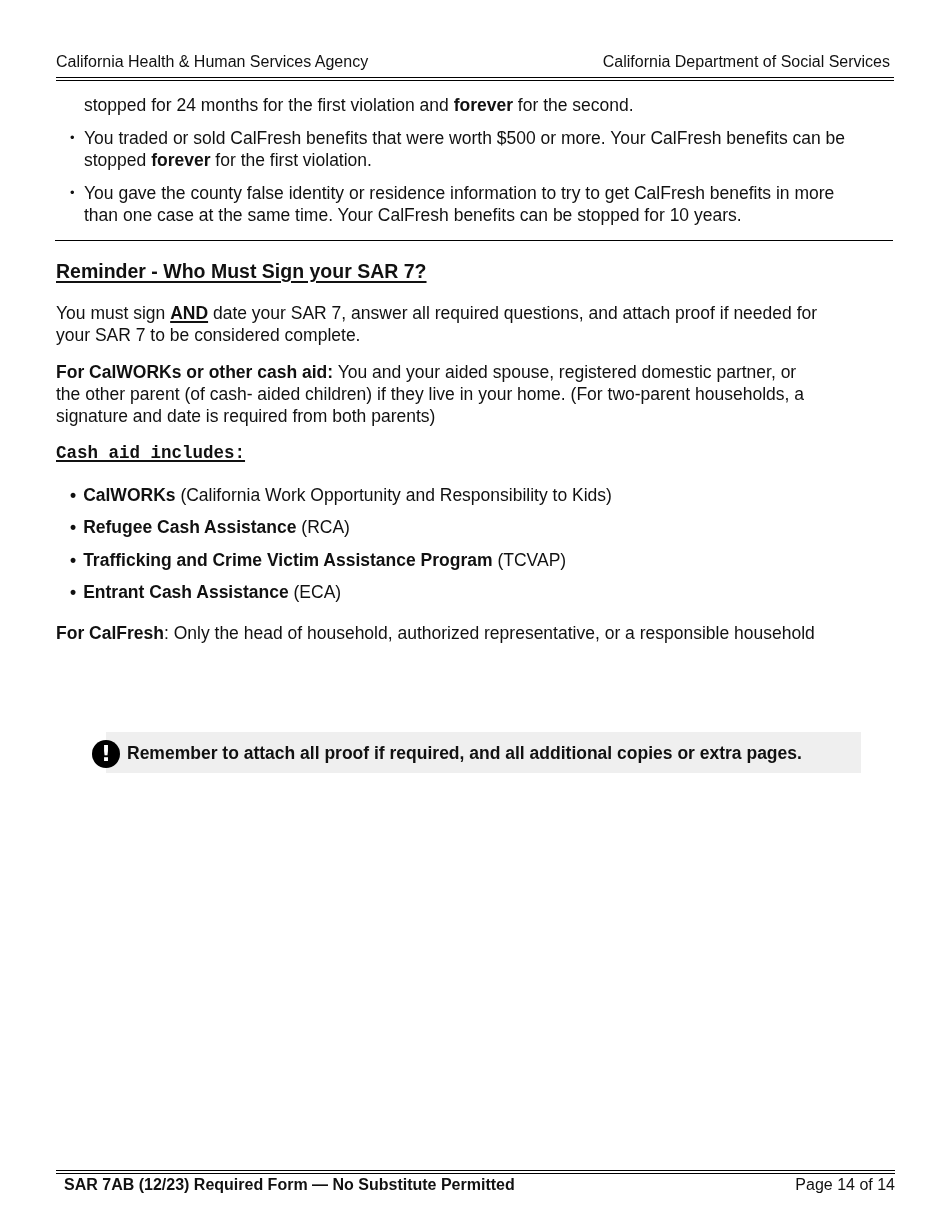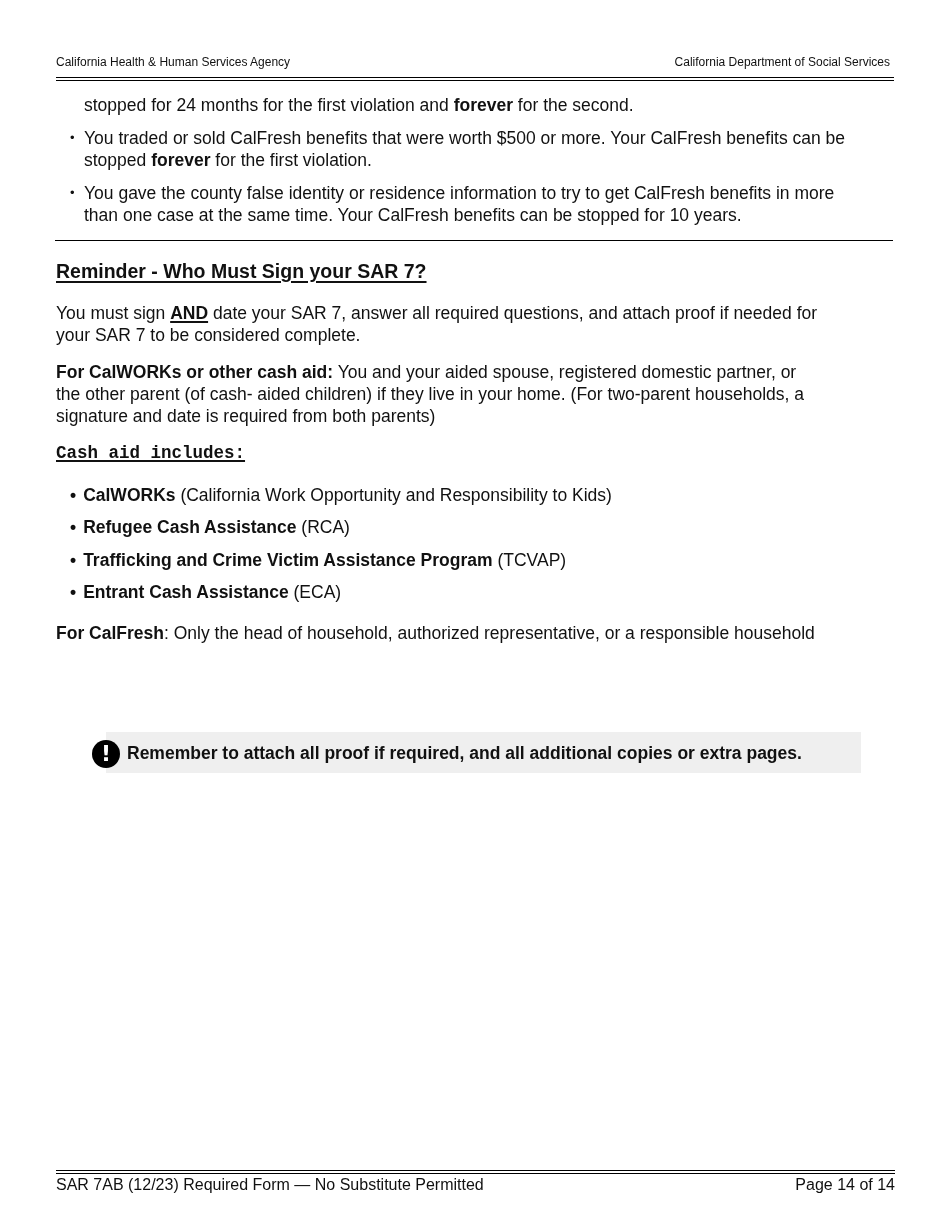--- a/index.html
+++ b/index.html
@@ -1,21 +1,21 @@
 <!DOCTYPE html>
 <html><head>
   <meta charset="utf-8">
   <style>
     html, body { margin: 0; padding: 0; background: #ffffff; }
     body {
       width: 950px; height: 1230px; position: relative; overflow: hidden;
       font-family: "Liberation Sans", sans-serif; color: #111111;
     }
     .abs { position: absolute; }
-    .hdr { top: 53px; font-size: 12px; line-height: 18px; white-space: nowrap; }
+    .hdr { top: 53px; font-size: 16px; line-height: 18px; white-space: nowrap; }
     .hdr-left { left: 56px; }
     .hdr-right { right: 60px; }
     .dbl { position: absolute; height: 1px; background: #000; }
     .p { font-size: 17.5px; line-height: 22px; white-space: nowrap; }
     .bullet-row { position: absolute; font-size: 17.5px; line-height: 22px; white-space: nowrap; }
     .bullet-row .dot { position: absolute; left: -14px; top: 0; font-size: 13px; }
     b { font-weight: bold; }
     .u { text-decoration: underline; text-underline-offset: 2px; text-decoration-thickness: 2px; }
     .h2 { font-size: 19.5px; font-weight: bold; text-decoration: underline; text-underline-offset: 3px; text-decoration-thickness: 2px; }
     .bullet-b { position: absolute; left: 70px; font-size: 17.5px; line-height: 22px; white-space: nowrap; }
@@ -95,14 +95,14 @@
 <div class="abs p" style="left:56px; top:622px;">
   <div><b>For CalFresh</b><span>: Only the head of household, authorized representative, or a responsible household</span></div>
 </div>
 
 <div class="notice"></div>
 <div class="notice-icon">!</div>
 <div class="notice-text">Remember to attach all proof if required, and all additional copies or extra pages.</div>
 
 <div class="dbl" style="left:56px; width:839px; top:1170px;"></div>
 <div class="dbl" style="left:56px; width:839px; top:1173px;"></div>
-<div class="abs ftr" style="left:56px;">SAR 7AB (12/23) Required Form — No Substitute Permitted</div>
+<div class="abs ftr" style="left:64px;font-weight:bold;">SAR 7AB (12/23) Required Form — No Substitute Permitted</div>
 <div class="abs ftr" style="right:55px;">Page 14 of 14</div>
 
 </body></html>

